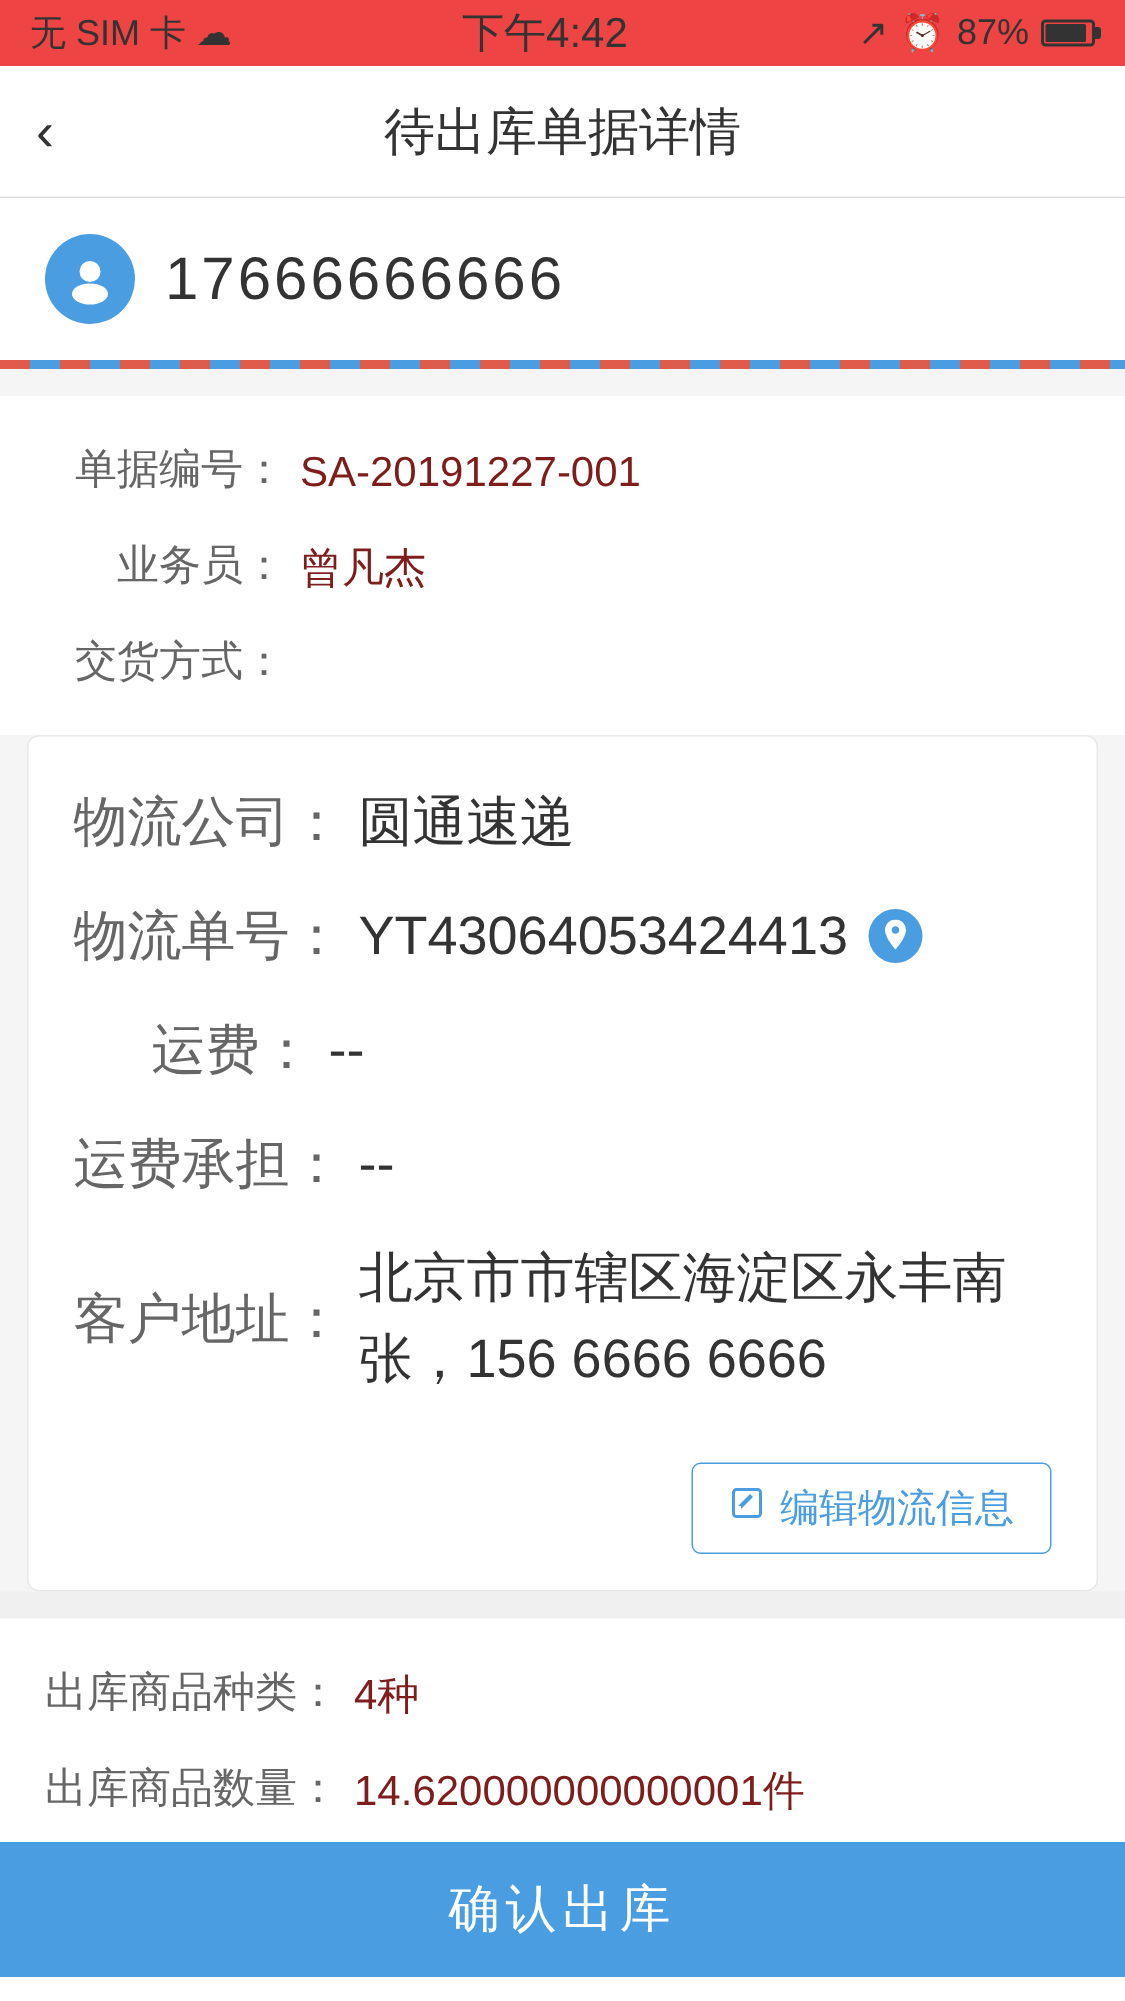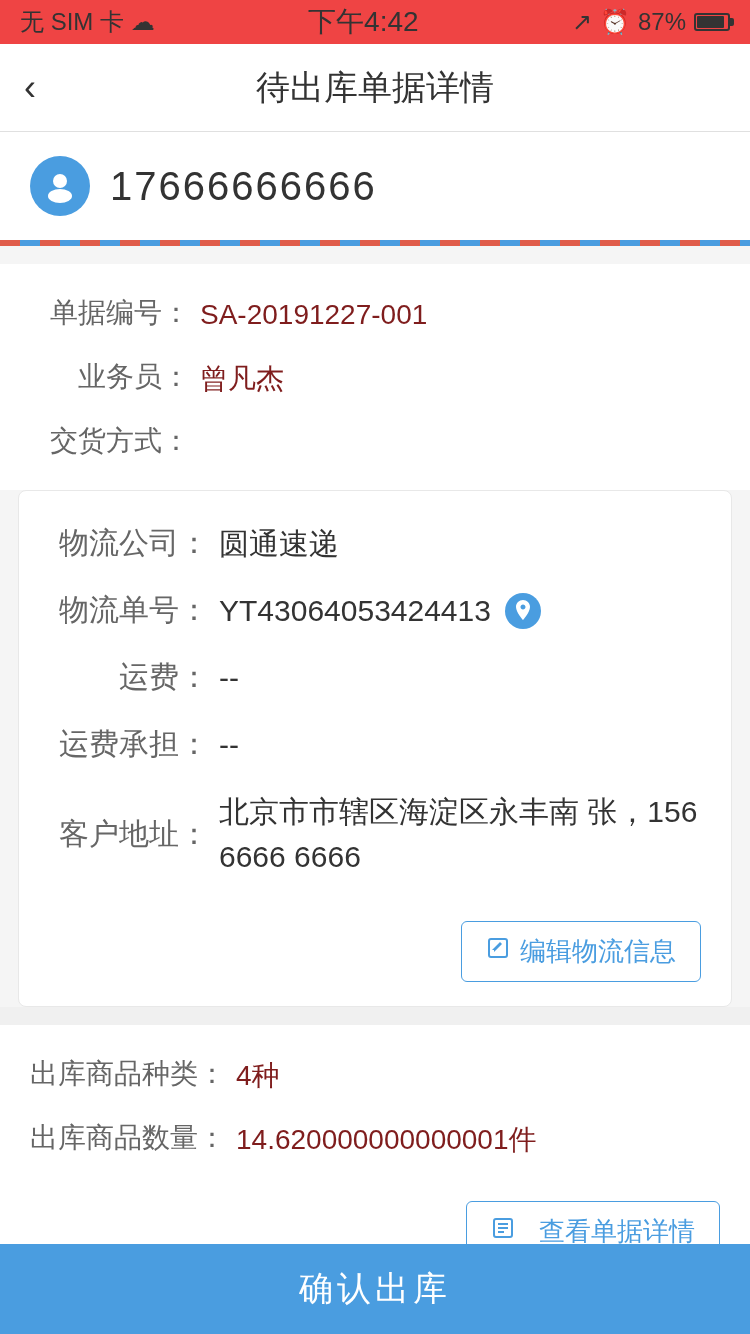--- a/index.html
+++ b/index.html
@@ -162,21 +162,21 @@
     .info-value {
       color: #7f1d1d;
       margin-left: 10px;
       flex: 1;
       line-height: 1.5;
     }
     .logistics-row {
       display: flex;
       align-items: center;
       margin-bottom: 22px;
-      font-size: 30px;
+      font-size: 36px;
     }
     .logistics-row:last-child {
       margin-bottom: 0;
     }
     .logistics-label {
       color: #666;
       min-width: 160px;
       text-align: right;
       flex-shrink: 0;
     }
@@ -240,21 +240,21 @@
       border-radius: 6px;
       padding: 12px 24px;
       font-size: 26px;
       display: flex;
       align-items: center;
       gap: 24px;
       cursor: pointer;
     }
     .confirm-btn-area {
       position: fixed;
-      bottom: 0;
+      bottom: 16px;
       left: 0;
       width: 750px;
       background: #4a9de0;
       height: 90px;
       display: flex;
       align-items: center;
       justify-content: center;
       cursor: pointer;
     }
     .confirm-btn-text {

